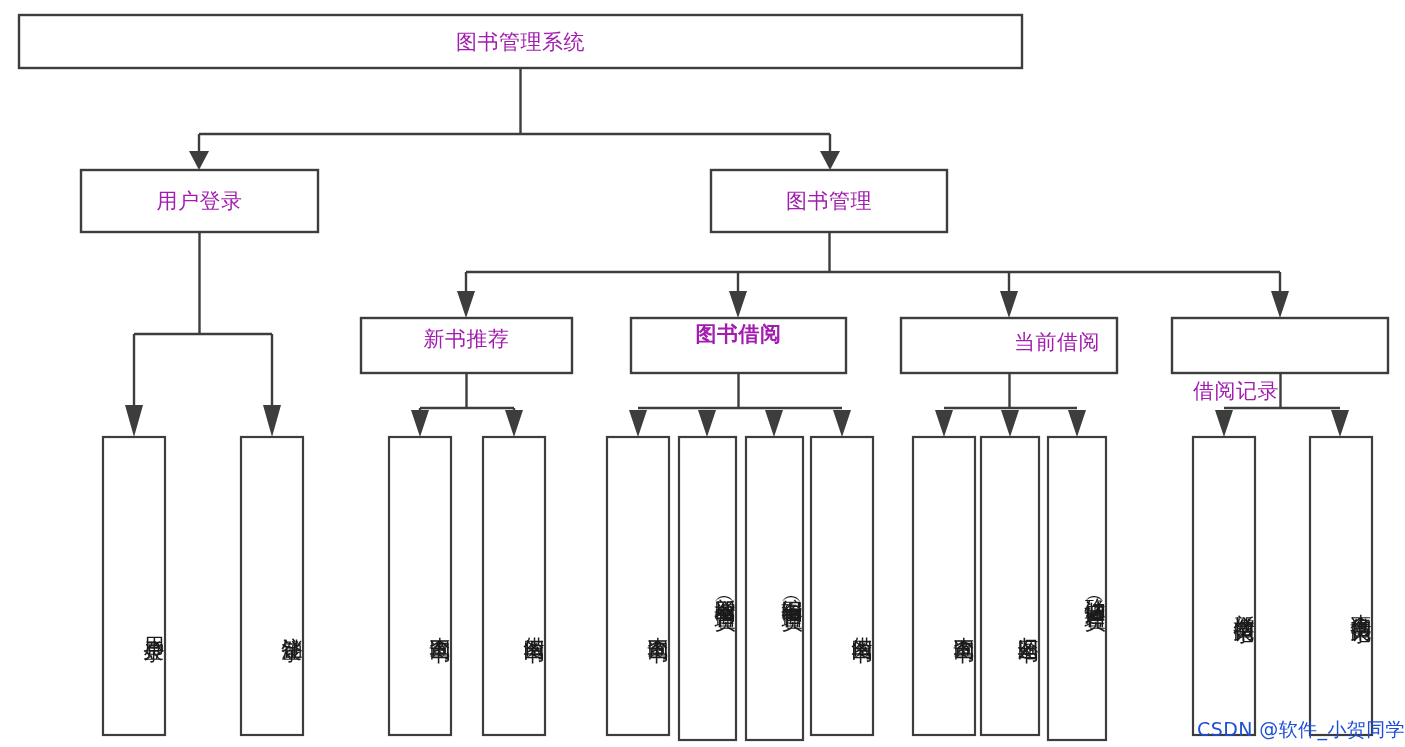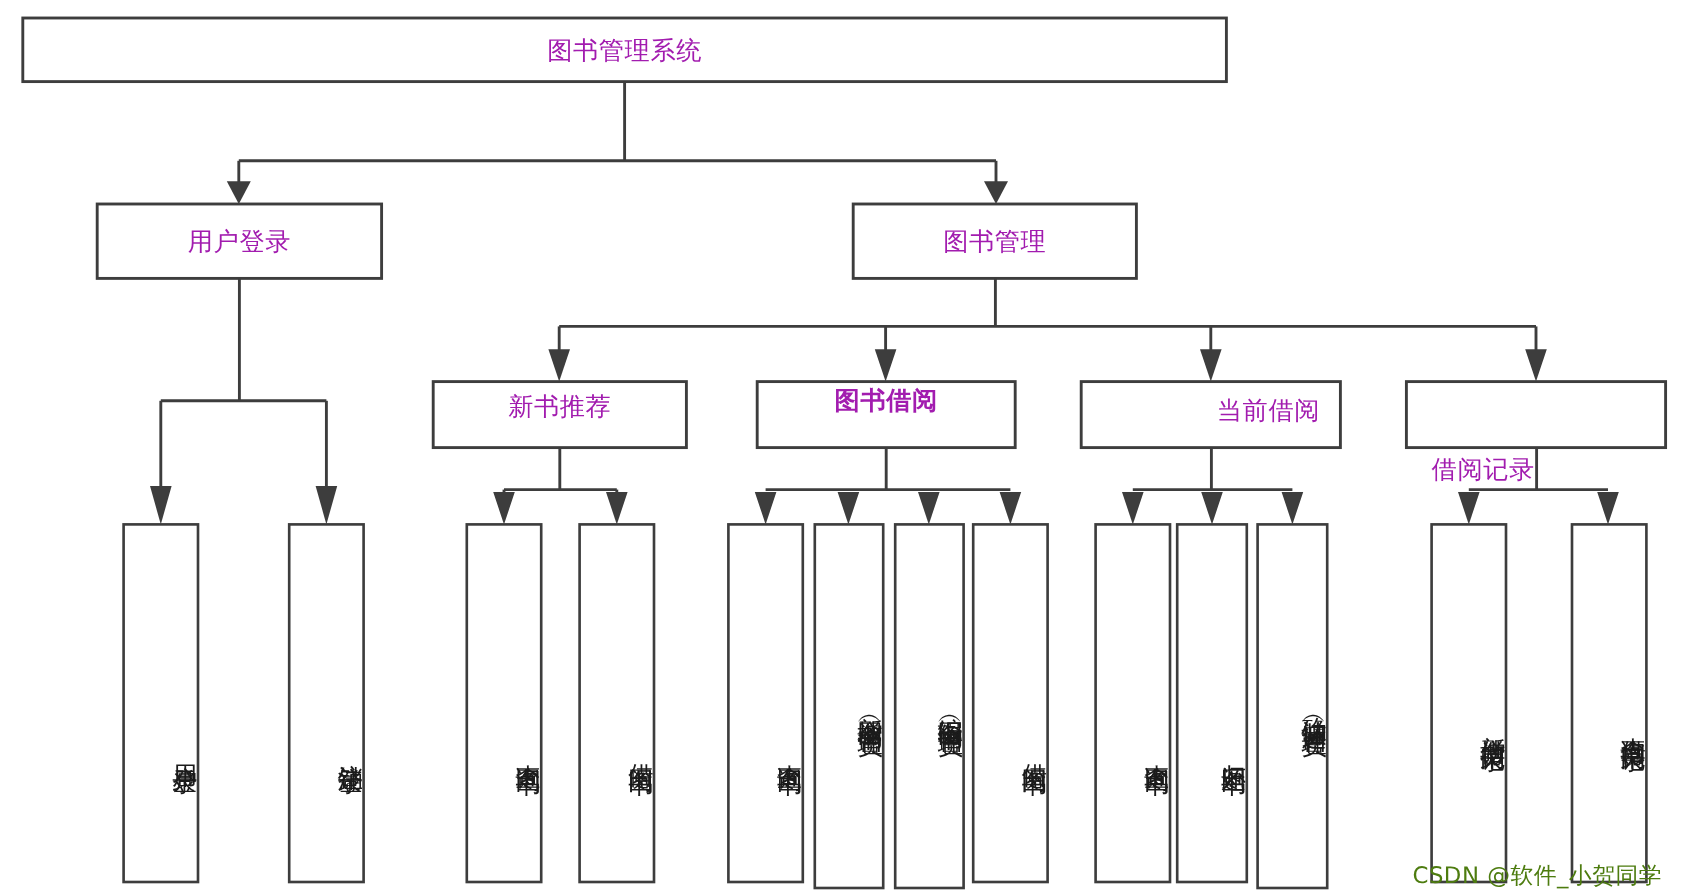--- a/index.html
+++ b/index.html
@@ -68,24 +68,24 @@
     text-orientation: upright;
     font-size: 21px;
     line-height: 1.06;
     color: #1b1b1b;
     letter-spacing: 2px;
     white-space: nowrap;
     pointer-events: none;
   }
   .watermark {
     position: absolute;
-    right: 20px;
+    right: 0;
     bottom: 4px;
     font-size: 19px;
-    color: #4d7c0f;
+    color: #1d4ed8;
     letter-spacing: 0.4px;
     white-space: nowrap;
     pointer-events: none;
   }
 </style>
 </head>
 <body>
 
 <div id="diagram-root">
 

